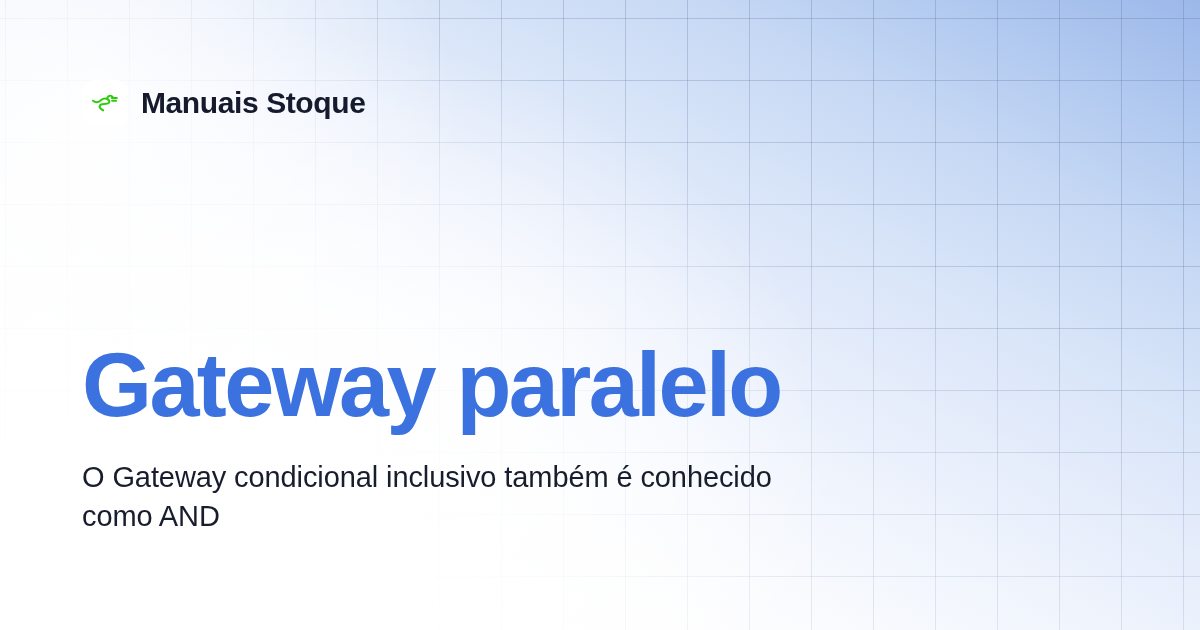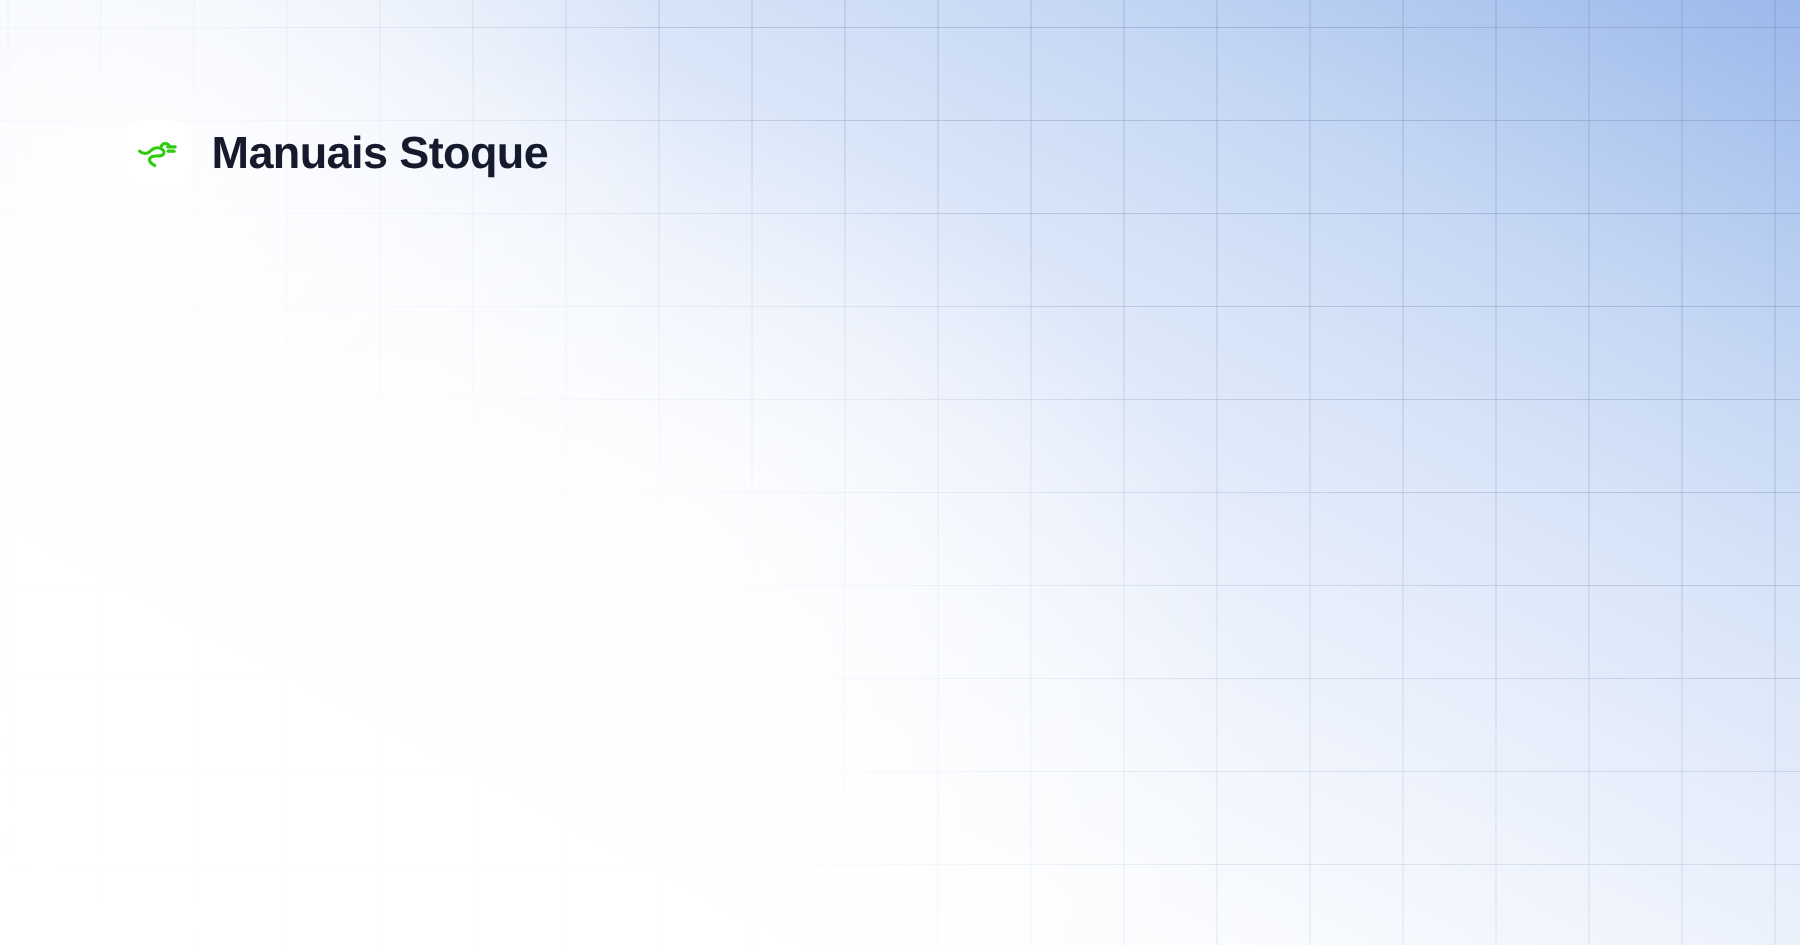--- a/index.html
+++ b/index.html
@@ -161,14 +161,18 @@
           <path d="M19.1 12.2c1.6 1.0 2.0 2.6 1.0 3.7-1.0 1.1-3.0 1.2-5.1 1.2-2.2 0-3.9 0.5-4.5 1.8-0.6 1.3 0.2 2.6 1.6 3.6l1.9 1.4" stroke="#2ecc0d" stroke-width="2.2" stroke-linecap="round" stroke-linejoin="round"></path>
           <path d="M18.6 10.1c0.9-1.5 2.6-2.2 4.1-1.7 1.0 0.3 1.7 1.1 2.0 2.0" stroke="#2ecc0d" stroke-width="2.2" stroke-linecap="round" stroke-linejoin="round"></path>
           <path d="M23.2 10.6h5.4" stroke="#2ecc0d" stroke-width="2.2" stroke-linecap="round"></path>
           <path d="M23.6 13.6h4.2" stroke="#2ecc0d" stroke-width="2.2" stroke-linecap="round"></path>
         </svg>
       </span>
     </div>
     <div class="brand-name">Manuais Stoque</div>
   </div>
 
+  <div class="content">
+    <h1 class="headline">Gateway paralelo</h1>
+    <p class="subhead">O Gateway condicional inclusivo também é conhecido como AND</p>
+  </div>
 
 </div>
 
 </body></html>

